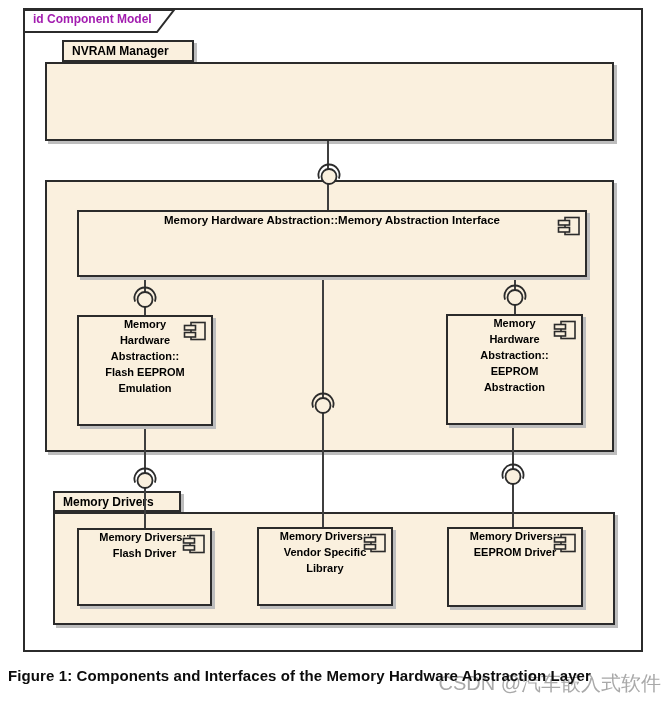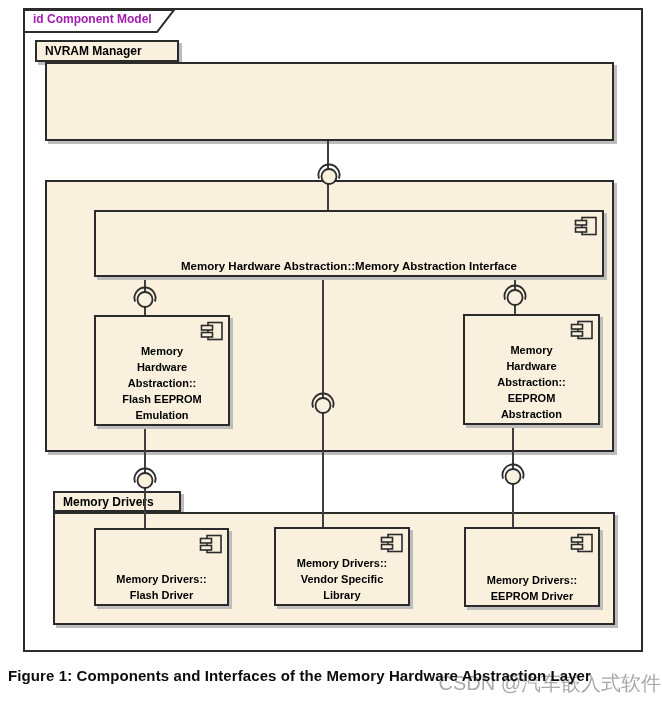--- a/index.html
+++ b/index.html
@@ -15,21 +15,21 @@
   .canvas{position:relative;width:662px;height:701px;background:#fff;overflow:hidden;}
 
   .frame{position:absolute;left:23px;top:8px;width:620px;height:644px;border:2px solid var(--line);background:#fff;}
   .frame-tab{position:absolute;left:24px;top:10px;width:160px;height:24px;}
   .frame-tab-label{position:absolute;left:33px;top:12px;font-size:12px;font-weight:bold;color:#a21caf;}
 
   .box{position:absolute;background:var(--fill);border:2px solid var(--line);box-shadow:3px 3px 0 var(--shadow);}
   .pkg-tab{display:flex;align-items:center;padding-left:8px;font-size:12px;font-weight:bold;color:#000;}
   .pkg-body{}
 
-  .comp{display:flex;align-items:flex-end;justify-content:center;text-align:center;font-size:11px;font-weight:bold;line-height:1.45;color:#000;margin-left:17px;}
+  .comp{display:flex;align-items:flex-start;justify-content:center;text-align:center;font-size:11px;font-weight:bold;line-height:1.45;color:#000;}
   .comp .lbl{white-space:pre-line;padding:0 4px;}
   .comp-wide .lbl{font-size:11.5px;white-space:normal;}
   .comp-icon{position:absolute;top:4px;right:4px;}
 
   .vline{position:absolute;width:2px;background:var(--conn);}
   .lollipop{position:absolute;width:34px;height:34px;}
 
   .caption{position:absolute;left:8px;top:667px;width:650px;font-size:15px;font-weight:bold;color:#0c0c0c;letter-spacing:.1px;}
   .watermark{position:absolute;right:1px;top:670px;font-size:20px;color:var(--wm);white-space:nowrap;}
 </style>
@@ -37,21 +37,21 @@
 <body>
 
 <div class="canvas">
 
   <div class="frame"></div>
   <svg class="frame-tab" viewBox="0 0 160 24">
     <polygon points="0,0 150,0 133,22 0,22" fill="#ffffff" stroke="#2b2b2b" stroke-width="2"></polygon>
   </svg>
   <span class="frame-tab-label">id Component Model</span>
 
-  <div class="box pkg-tab" style="left:35px;top:40px;width:144px;height:22px;">
+  <div class="box pkg-tab" style="left:62px;top:40px;width:132px;height:22px;">
     <span>NVRAM Manager</span>
   </div>
   <div class="box pkg-body" style="left:45px;top:62px;width:569px;height:79px;"></div>
 
   <div class="box pkg-body" style="left:45px;top:180px;width:569px;height:272px;"></div>
 
   <div class="box pkg-tab" style="left:53px;top:491px;width:128px;height:21px;">
     <span>Memory Drivers</span>
   </div>
   <div class="box pkg-body" style="left:53px;top:512px;width:562px;height:113px;"></div>

